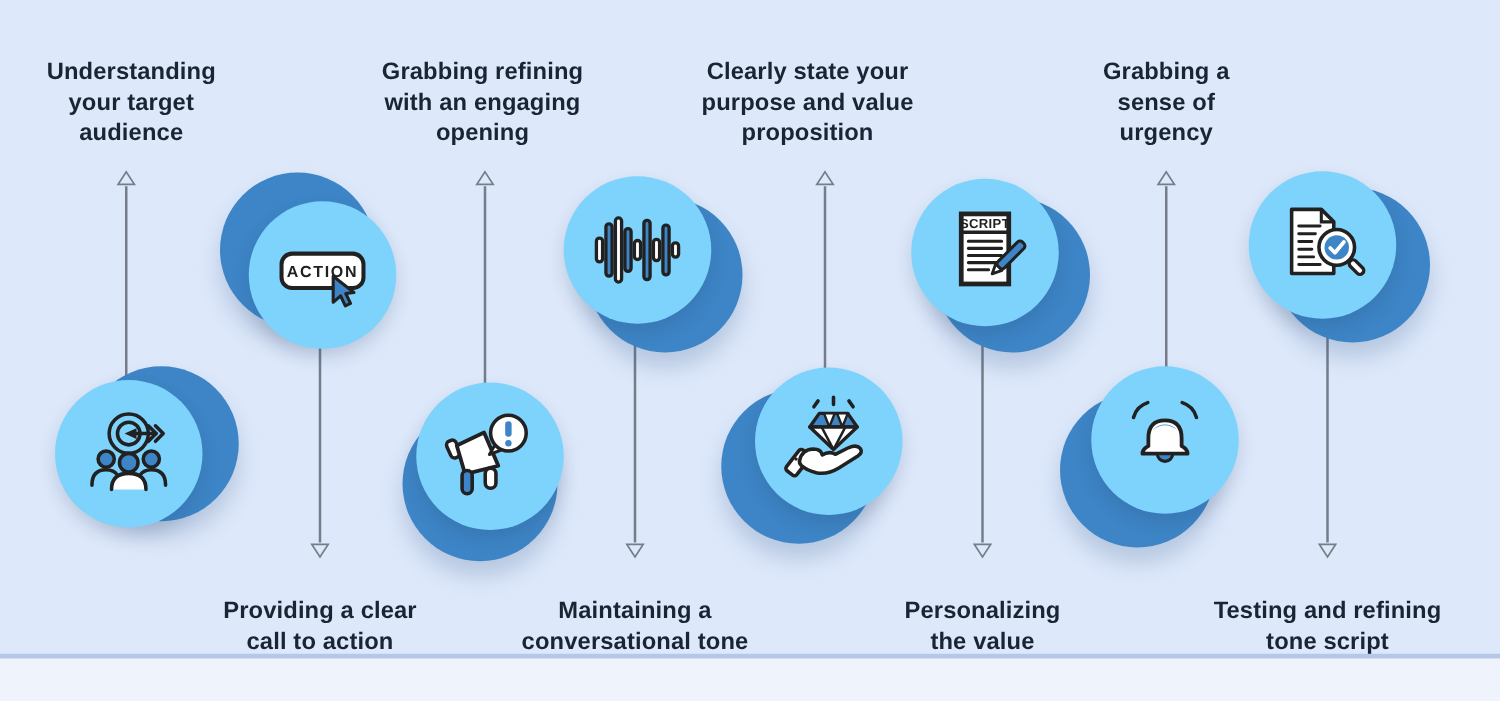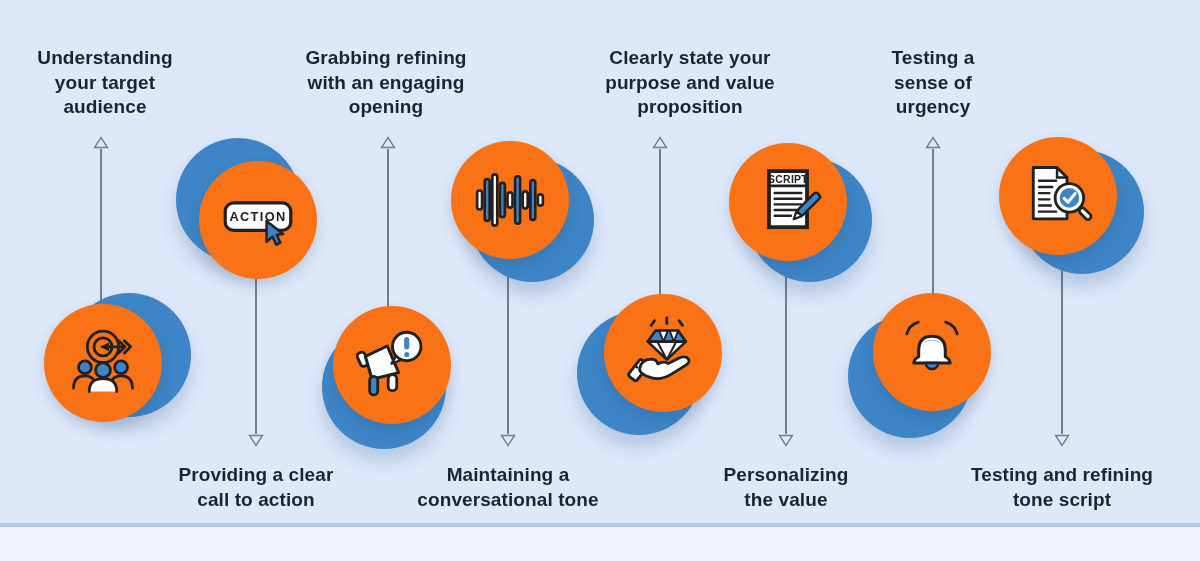--- a/index.html
+++ b/index.html
@@ -7,36 +7,36 @@
     position:relative;width:1200px;height:527px;overflow:hidden;
     background:var(--bg,#dde8fa);
     font-family:"Liberation Sans",sans-serif;
   }
   .circle{position:absolute;border-radius:50%;}
   .circle.blue{
     width:124px;height:124px;background:var(--accent,#3d85c6);z-index:1;
     box-shadow:0 12px 18px rgba(43,82,133,.22);
   }
   .circle.white{
-    width:118px;height:118px;background:#f97316;z-index:2;
+    width:118px;height:118px;background:#7dd3fc;z-index:2;
     display:flex;align-items:center;justify-content:center;
     box-shadow:0 7px 14px rgba(40,60,100,.18);
   }
   .arrow{position:absolute;z-index:0;width:16px;display:flex;flex-direction:column;align-items:center;}
   .arrow.up{top:136px;}
   .arrow.down{top:266px;}
   .arrow .head path{fill:none;stroke:var(--arrow,#757d88);stroke-width:1.4;}
   .arrow .shaft{width:1.4px;height:168px;background:var(--arrow,#757d88);}
   .label{
     position:absolute;width:220px;z-index:3;text-align:center;
     color:var(--text,#1a2533);font-size:19px;line-height:24.5px;font-weight:600;
     white-space:pre-line;letter-spacing:.1px;
   }
   .label.top{top:46px;}
-  .label.bottom{top:463px;}
+  .label.bottom{top:477px;}
   .bottom-bar{position:absolute;left:0;bottom:0;width:100%;height:4px;background:var(--bar,#b6c8ea);z-index:4;}
   svg text{font-family:"Liberation Sans",sans-serif;}
 </style>
 </head>
 <body>
 
 <div class="canvas">
 
   <div>
     <div class="arrow up" style="left:93px">
@@ -156,21 +156,21 @@
         <polygon points="47,16.5 56,16.5 51.5,28" fill="#fff" stroke="#212121" stroke-width="2"></polygon>
         <polygon points="24,28 64,28 44,47" fill="#fff" stroke="#212121" stroke-width="2.8" stroke-linejoin="round"></polygon>
         <path d="M34 28 L44 47 M54 28 L44 47" stroke="#212121" stroke-width="2.2" fill="none"></path>
         <g transform="rotate(38 14 58)">
             <rect x="8.5" y="47" width="11" height="22" rx="2.5" fill="#fff" stroke="#212121" stroke-width="3"></rect>
           </g>
         <circle cx="12.5" cy="55" r="1.4" fill="#212121"></circle>
         <path d="M15.5 56 Q17.5 47 27 46.5 Q33.5 46.5 34.5 51.5 Q40.5 48 45.5 51 L56.5 45.5 Q63.5 42.5 66.5 46 Q69 49.5 64.5 52.5 L48.5 62.5 Q38.5 68.5 29.5 66.5 Q21.5 64.5 17 60.5 Q14.8 58.3 15.5 56 Z" fill="#fff" stroke="#212121" stroke-width="3" stroke-linejoin="round"></path>
       </svg>
     </div>
-    <div class="label top" style="left:580px">Clearly state your
+    <div class="label top" style="left:536px">Clearly state your
 purpose and value
 proposition</div>
   </div>
 
   <div>
     <div class="arrow down" style="left:778px">
       <div class="shaft"></div>
       <svg class="head" width="16" height="13" viewBox="0 0 16 13">
           <path d="M1.5 1.5 L14.5 1.5 L8 11.5 Z"></path>
         </svg>
@@ -201,21 +201,21 @@
     </div>
     <div class="circle blue" style="left:848px;top:314px"></div>
     <div class="circle white" style="left:873px;top:293px">
       <svg width="76" height="76" viewBox="0 0 80 80">
         <path d="M13.5 21 Q16 11.5 25.5 8.5 M66.5 21 Q64 11.5 54.5 8.5" stroke="#212121" stroke-width="3" fill="none" stroke-linecap="round"></path>
         <path d="M26 45 L26 38.5 Q26 23.5 40 23.5 Q54 23.5 54 38.5 L54 45 Q59 47.5 59 51.5 L21 51.5 Q21 47.5 26 45 Z" fill="#fff" stroke="#212121" stroke-width="3.2" stroke-linejoin="round"></path>
         <path d="M29.5 31.5 Q40 22.5 50.5 31.5 Q45 27.5 40 27.5 Q35 27.5 29.5 31.5 Z" style="fill:var(--accent,#3d85c6)"></path>
         <path d="M33.5 51.5 A6.5 6.5 0 0 0 46.5 51.5 Z" style="fill:var(--accent,#3d85c6)" stroke="#212121" stroke-width="2.6"></path>
       </svg>
     </div>
-    <div class="label top" style="left:823px">Testing a
+    <div class="label top" style="left:823px">Grabbing a
 sense of
 urgency</div>
   </div>
 
   <div>
     <div class="arrow down" style="left:1054px">
       <div class="shaft"></div>
       <svg class="head" width="16" height="13" viewBox="0 0 16 13">
           <path d="M1.5 1.5 L14.5 1.5 L8 11.5 Z"></path>
         </svg>

